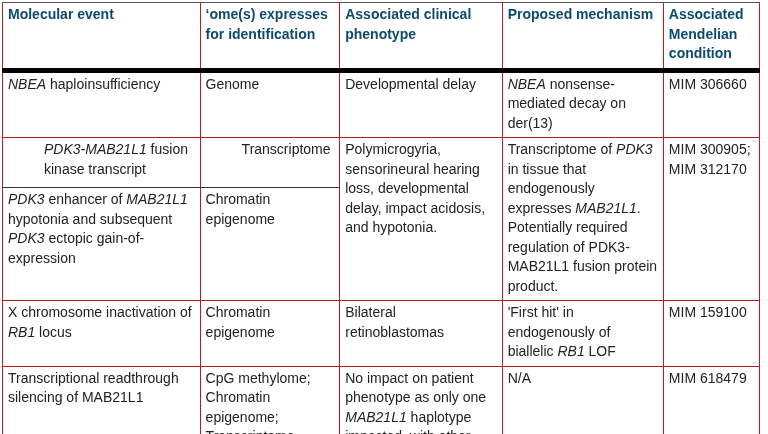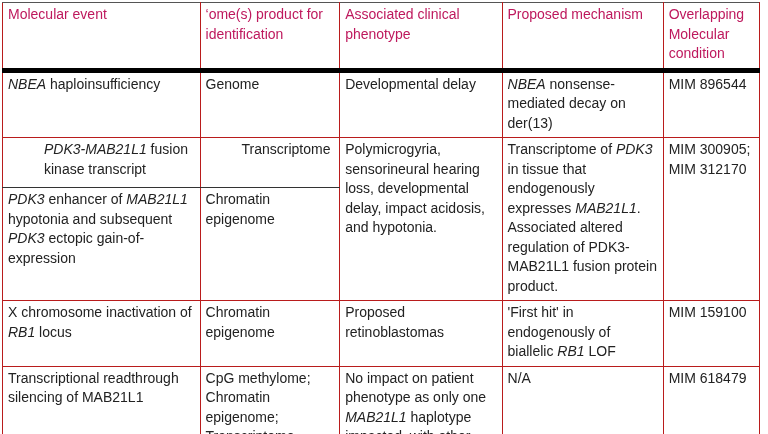--- a/index.html
+++ b/index.html
@@ -12,69 +12,69 @@
     font-size:14px;
     line-height:19.5px;
     color:#222222;
   }
   .tbl td, .tbl th {
     border:1px solid #b91c1c;
     padding:2px 5px 4px 5px;
     vertical-align:top;
     text-align:left;
   }
-  .tbl th { font-weight:normal; color:#be185d; }
+  .tbl th { font-weight:bold; color:#0c4a6e; }
   .tbl thead tr th { border-bottom:5px solid #000000; border-top:1.5px solid #555; }
   .tbl tbody tr.last td { border-bottom:5px solid #000000; }
   .tbl tr.r-head { height:61px; }
   .tbl tr.r1 { height:46px; }
   .tbl tr.r2 { height:43px; }
   .tbl tr.r3 { height:103px; }
   .tbl tr.r4 { height:47px; }
   .tbl tr.r5 { height:124px; }
   .c1 { width:179px; } .c2 { width:94px; } .c3 { width:171px; } .c4 { width:173px; } .c5 { width:89px; }
   i { font-style:italic; }
   .r2 td.c1, .r2 td.c2 { border-bottom:1.5px solid #333;padding-left:41px; }
 </style>
 </head>
 <body>
 
 <table class="tbl">
   <thead>
     <tr class="r-head">
       <th class="c1">Molecular event</th>
-      <th class="c2">‘ome(s) product for identification</th>
+      <th class="c2">‘ome(s) expresses for identification</th>
       <th class="c3">Associated clinical phenotype</th>
       <th class="c4">Proposed mechanism</th>
-      <th class="c5">Overlapping Molecular condition</th>
+      <th class="c5">Associated Mendelian condition</th>
     </tr>
   </thead>
   <tbody>
     <tr class="r1">
       <td class="c1"><i>NBEA</i><span> haploinsufficiency</span></td>
       <td class="c2">Genome</td>
       <td class="c3">Developmental delay</td>
       <td class="c4"><i>NBEA</i><span> nonsense-mediated decay on der(13)</span></td>
-      <td class="c5">MIM 896544</td>
+      <td class="c5">MIM 306660</td>
     </tr>
     <tr class="r2">
       <td class="c1"><i>PDK3-MAB21L1</i><span> fusion kinase transcript</span></td>
       <td class="c2">Transcriptome</td>
       <td class="c3" rowspan="2">Polymicrogyria, sensorineural hearing loss, developmental delay, impact acidosis, and hypotonia.</td>
-      <td class="c4" rowspan="2"><span>Transcriptome of </span><i>PDK3</i><span> in tissue that endogenously expresses </span><i>MAB21L1</i><span>. Associated altered regulation of PDK3-MAB21L1 fusion protein product.</span></td>
+      <td class="c4" rowspan="2"><span>Transcriptome of </span><i>PDK3</i><span> in tissue that endogenously expresses </span><i>MAB21L1</i><span>. Potentially required regulation of PDK3-MAB21L1 fusion protein product.</span></td>
       <td class="c5" rowspan="2">MIM 300905; MIM 312170</td>
     </tr>
     <tr class="r3">
       <td class="c1"><i>PDK3</i><span> enhancer of </span><i>MAB21L1</i><span> hypotonia and subsequent </span><i>PDK3</i><span> ectopic gain-of-expression</span></td>
       <td class="c2">Chromatin epigenome</td>
     </tr>
     <tr class="r4">
       <td class="c1"><span>X chromosome inactivation of </span><i>RB1</i><span> locus</span></td>
       <td class="c2">Chromatin epigenome</td>
-      <td class="c3">Proposed retinoblastomas</td>
+      <td class="c3">Bilateral retinoblastomas</td>
       <td class="c4"><span>'First hit' in endogenously of biallelic </span><i>RB1</i><span> LOF</span></td>
       <td class="c5">MIM 159100</td>
     </tr>
     <tr class="r5 last">
       <td class="c1">Transcriptional readthrough silencing of MAB21L1</td>
       <td class="c2">CpG methylome; Chromatin epigenome; Transcriptome</td>
       <td class="c3"><span>No impact on patient phenotype as only one </span><i>MAB21L1</i><span> haplotype impacted, with other haplotype demonstrating intact gene regulation.</span></td>
       <td class="c4">N/A</td>
       <td class="c5">MIM 618479</td>
     </tr>

